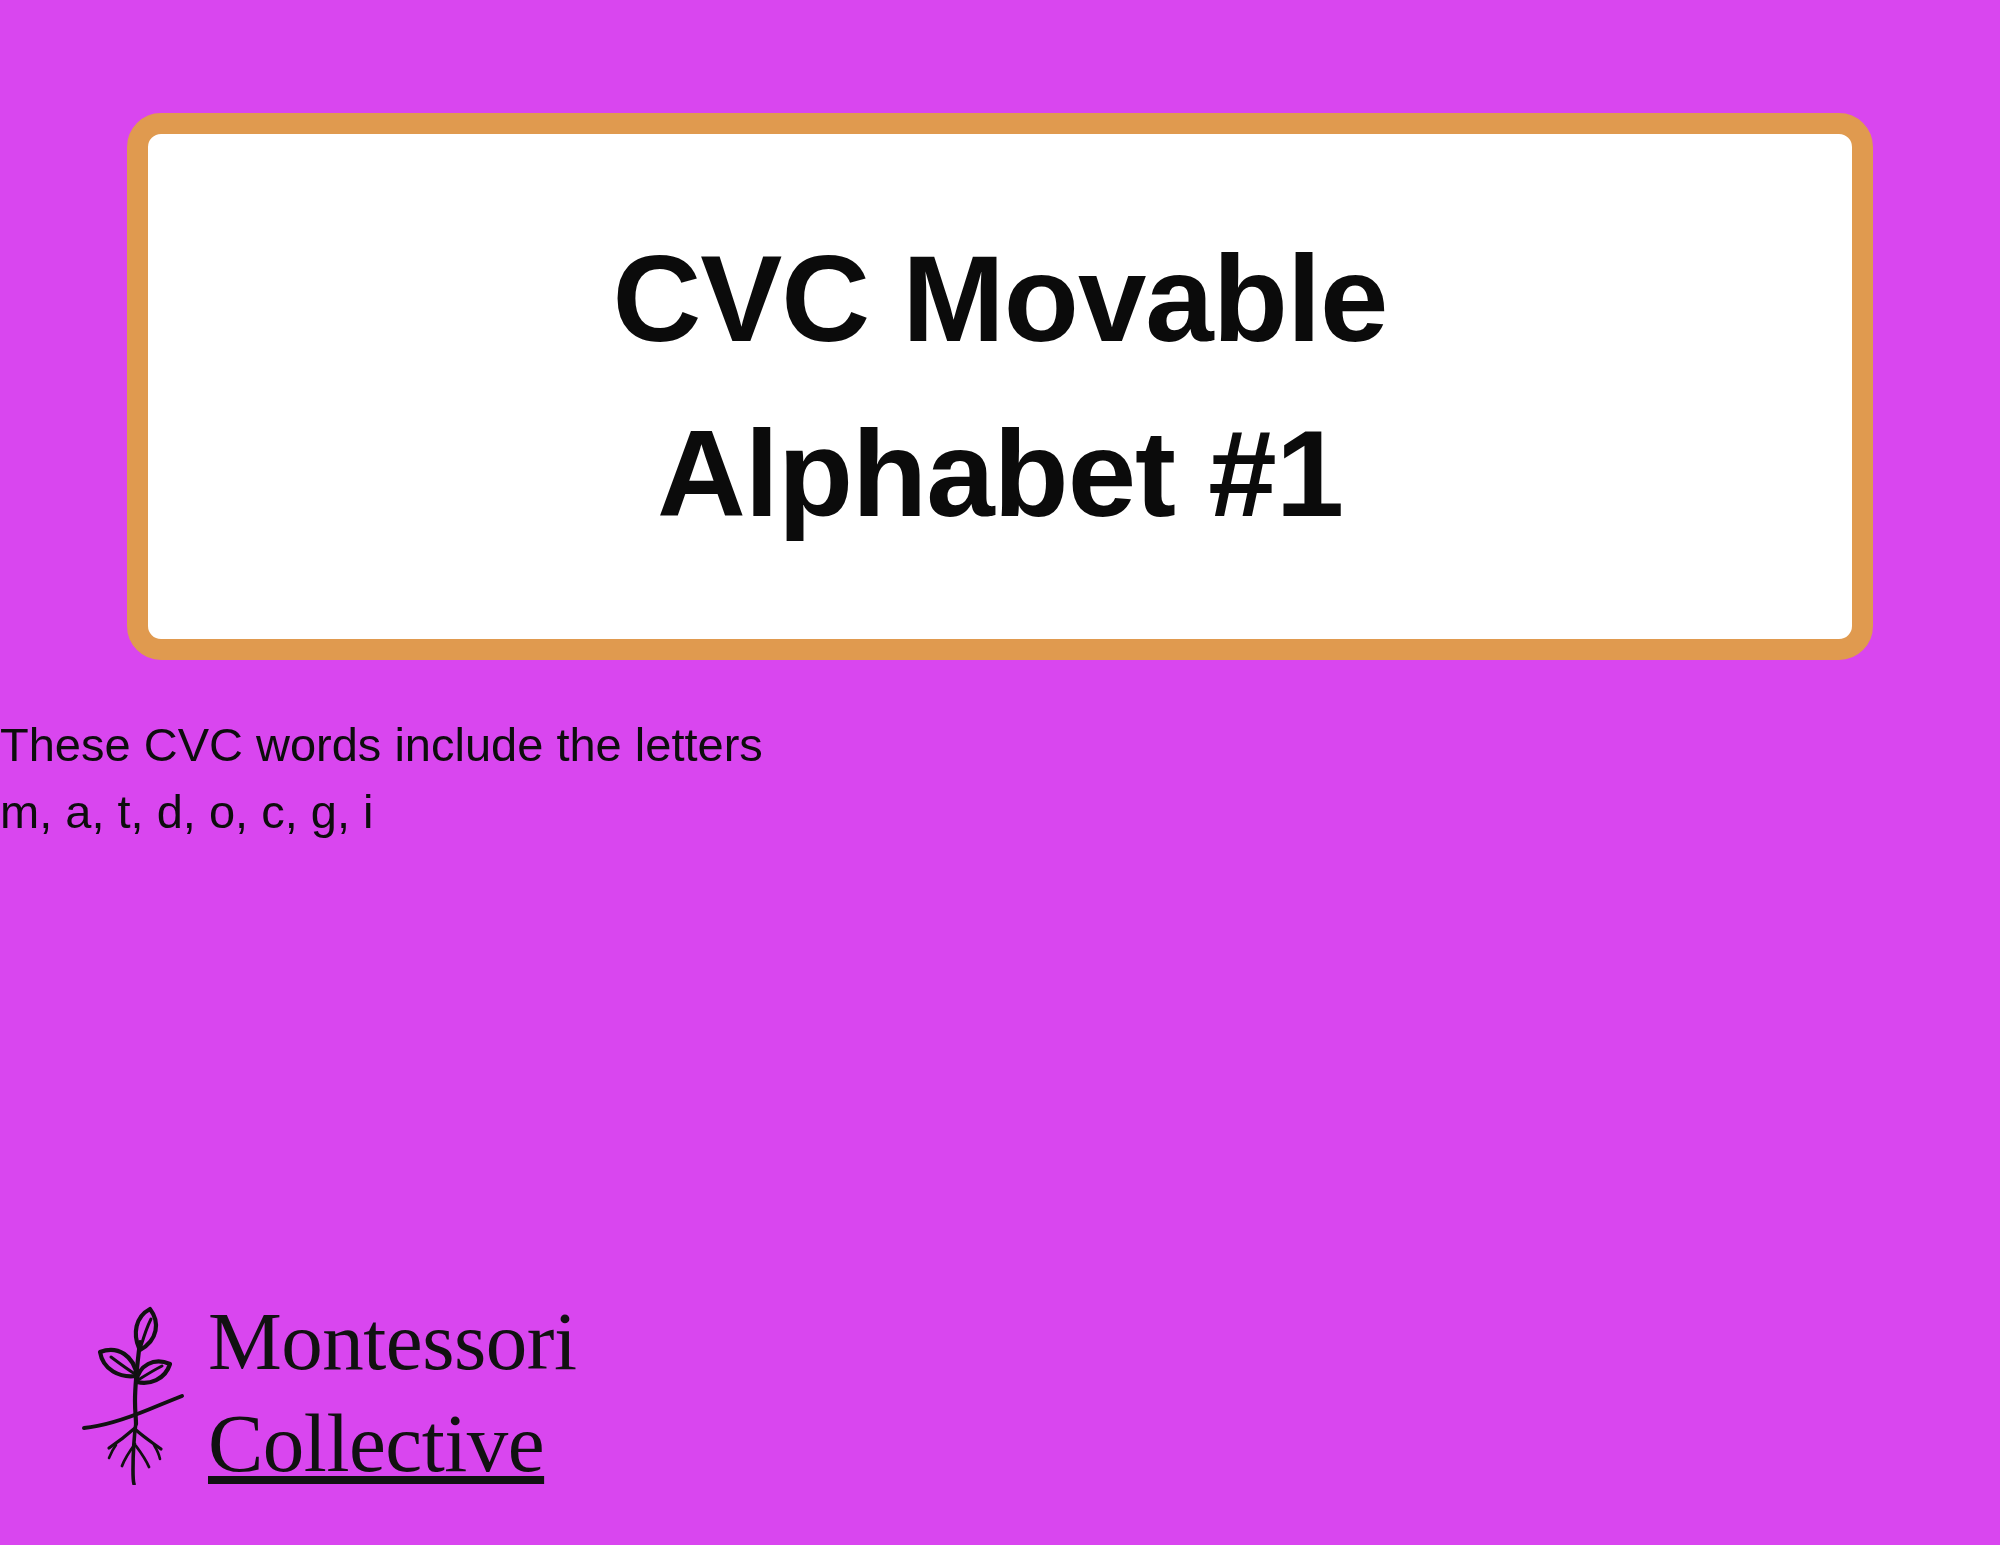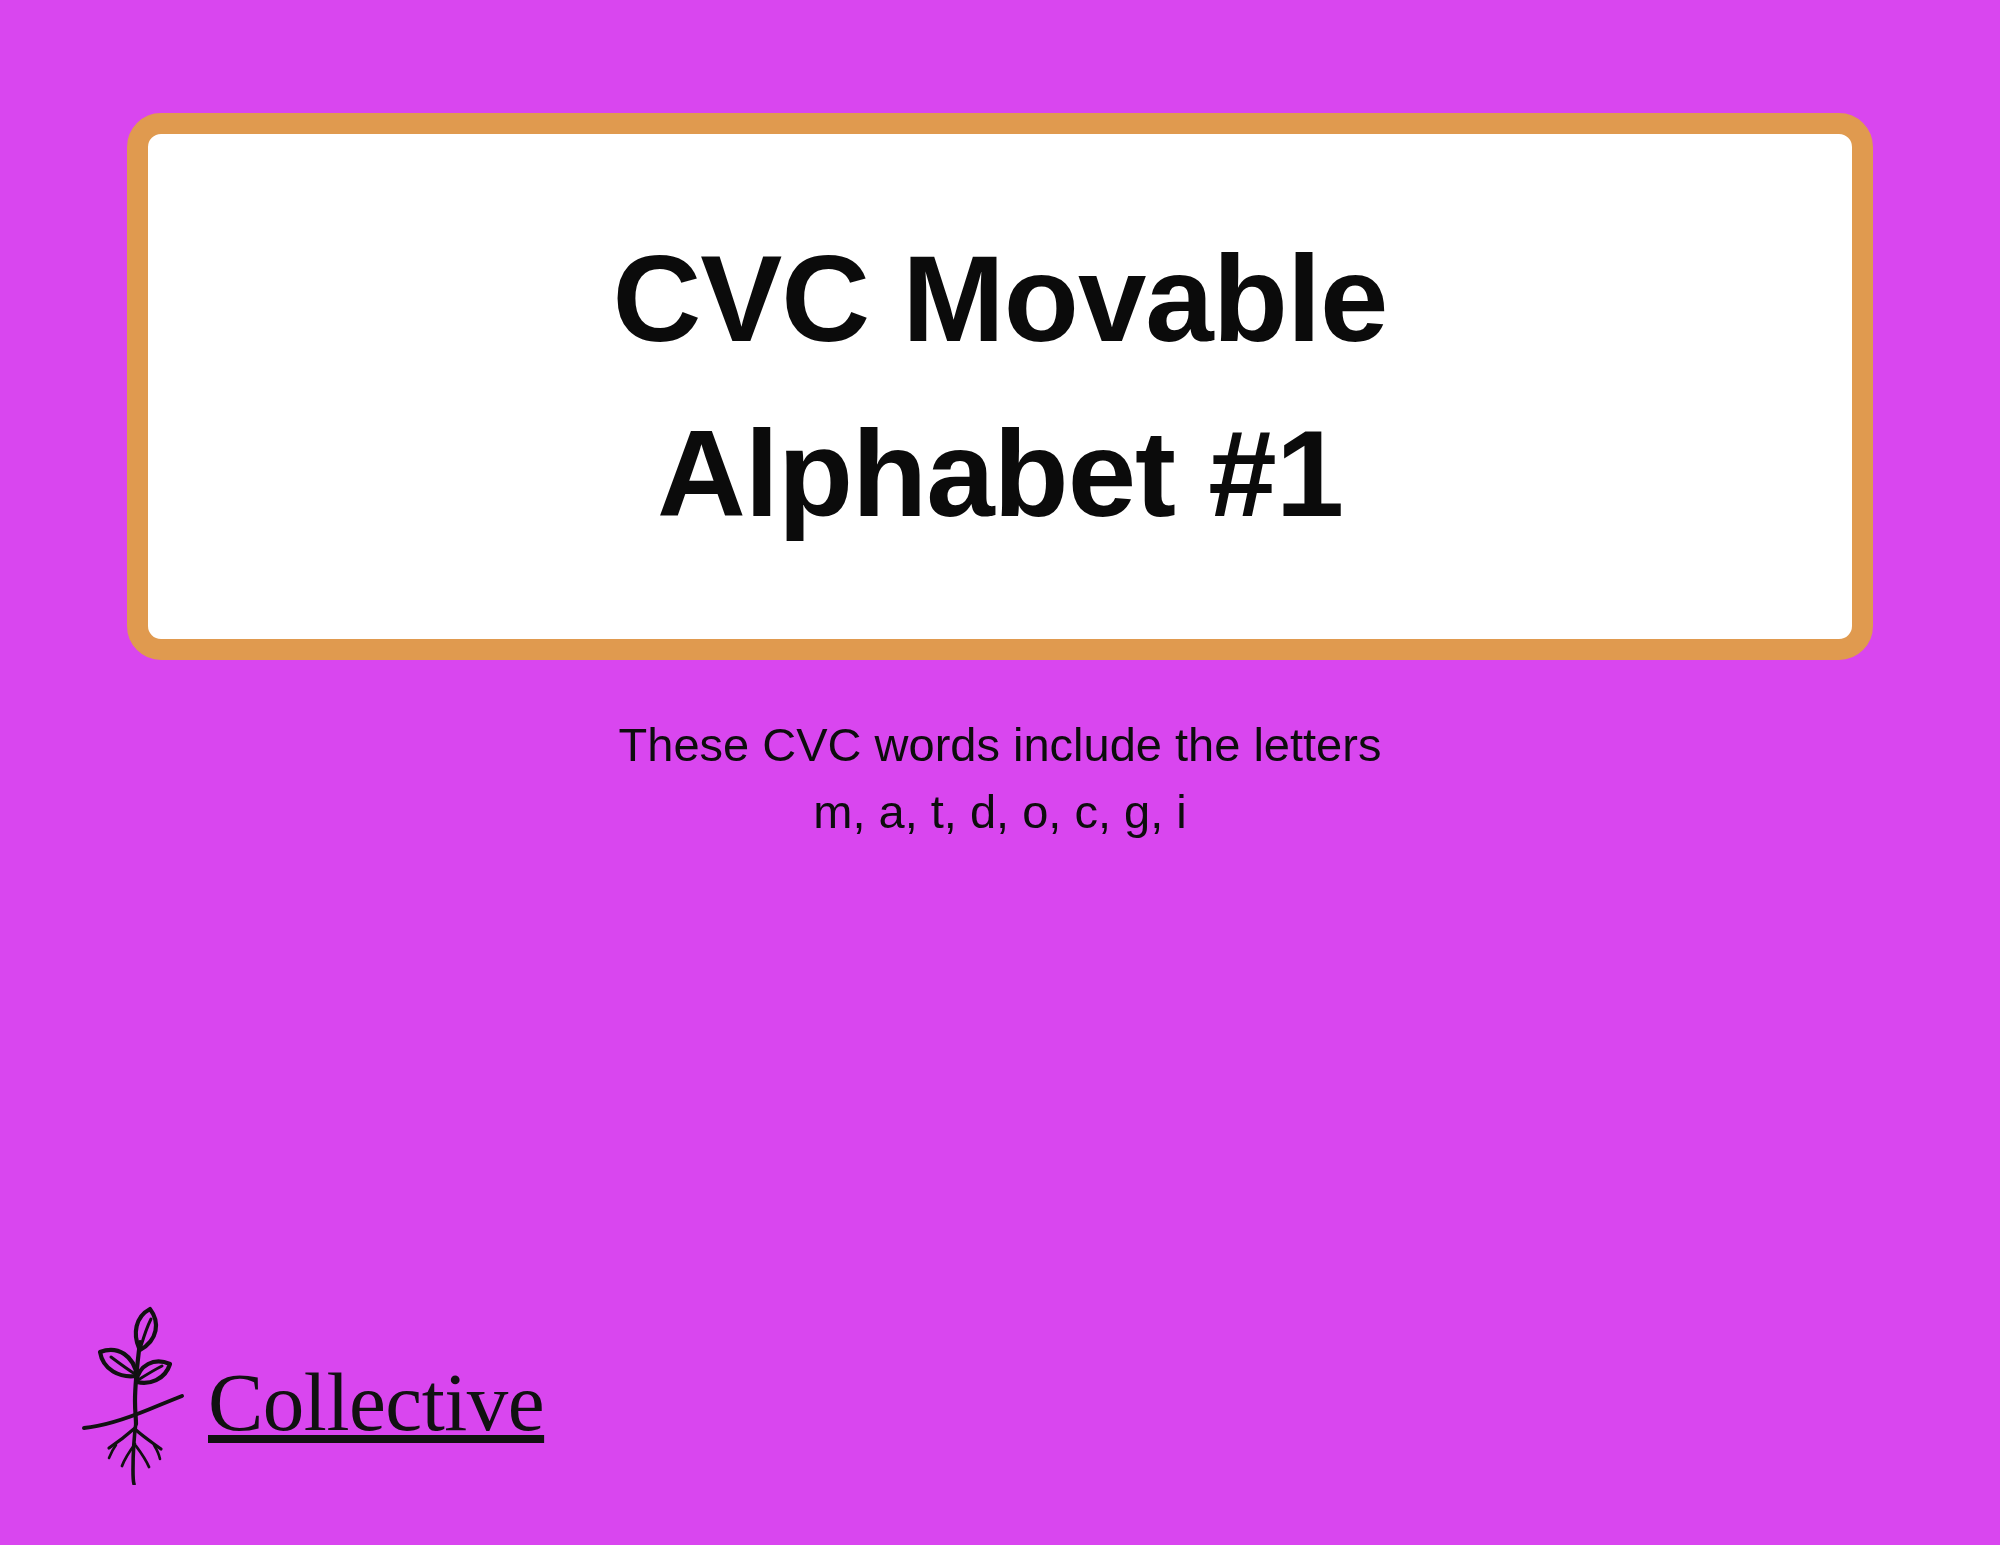--- a/index.html
+++ b/index.html
@@ -50,21 +50,21 @@
     max-width: 1060px;
     white-space: pre-line;
   }
 
   
   .body-copy {
     position: absolute;
     left: 0;
     top: 712px;
     width: 2000px;
-    text-align: center;
+    text-align: left;
   }
 
   .para {
     font-family: "Liberation Sans", sans-serif;
     font-weight: 400;
     font-size: 47px;
     line-height: 1.42;
     color: #0d0d0d;
     margin: 0;
     white-space: pre-line;
@@ -150,17 +150,18 @@
           <path d="M57 128 C48 136, 40 142, 31 148" stroke-width="3.2"></path>
           <path d="M38 145 C35 149, 33 153, 31 158" stroke-width="2.6"></path>
           <path d="M58 130 C67 138, 75 143, 83 149" stroke-width="3.2"></path>
           <path d="M76 145 C79 150, 81 154, 82 159" stroke-width="2.6"></path>
           <path d="M57 144 C51 152, 47 158, 44 166" stroke-width="2.8"></path>
           <path d="M58 146 C64 154, 68 160, 71 167" stroke-width="2.8"></path>
         </g>
       </svg>
     </span>
     <span class="logo-wordmark">
+      <span class="logo-line">Montessori</span>
       <span class="logo-line second">Collective</span>
     </span>
   </div>
 
 </div>
 
 </body></html>

